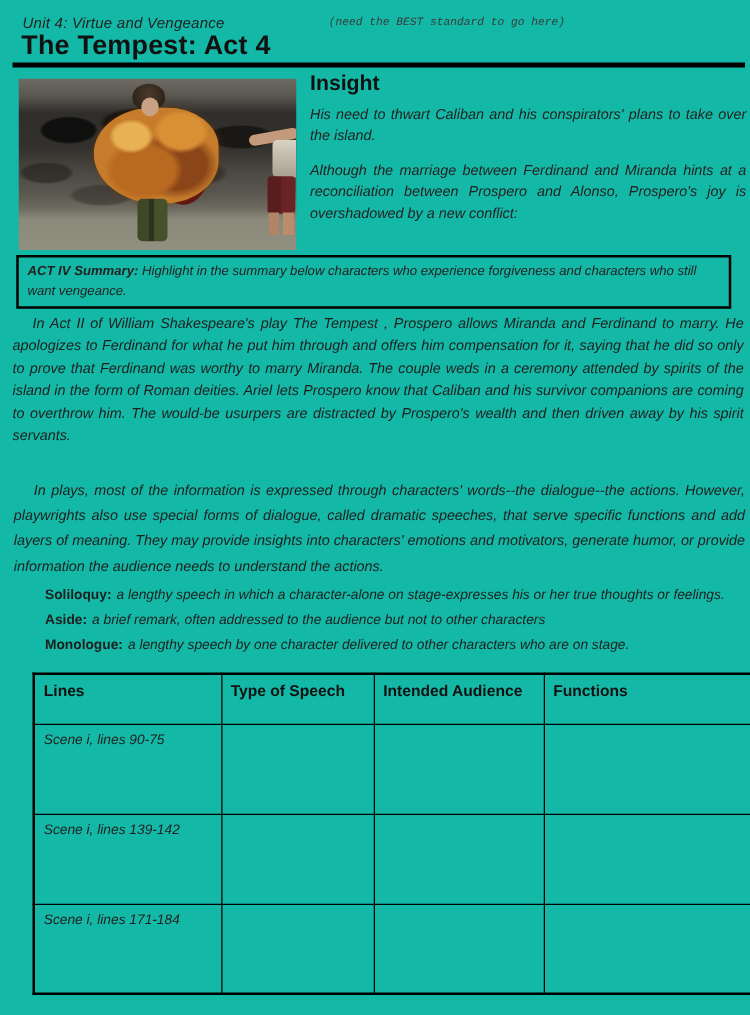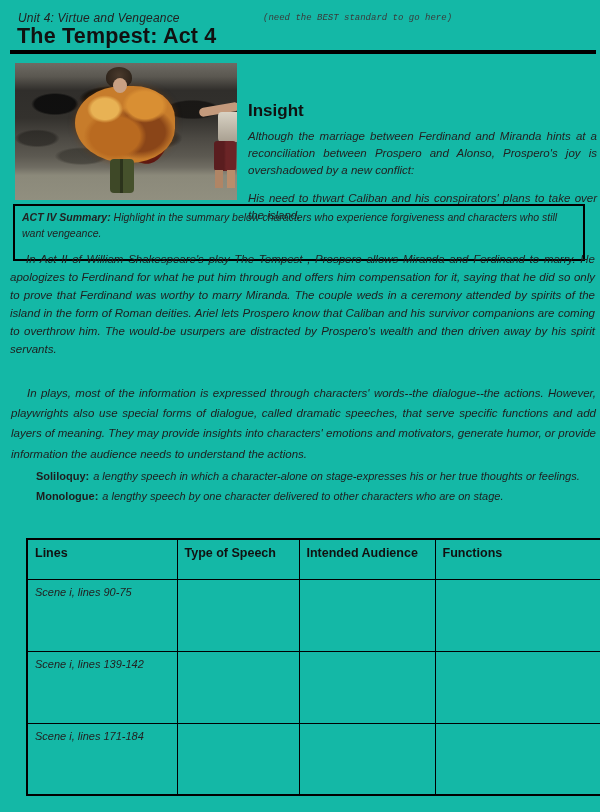--- a/index.html
+++ b/index.html
@@ -65,30 +65,30 @@
   .actor2-torso { right:0;  top:36%; width:19px; height:30px; border-radius:4px 0 0 4px;
                   background:linear-gradient(180deg,#d8d2c4,#a89f90); }
   .actor2-legs  { right:1px; top:57%; width:22px; height:30px;
                   background:linear-gradient(90deg,#5a1d1f 0 45%, #6b2426 55% 100%);
                   border-radius:3px; }
   .actor2-shins { right:2px; top:78%; width:20px; height:18px;
                   background:linear-gradient(90deg,#b08565 0 40%, transparent 40% 58%, #b98d6b 58% 100%); }
 
   
   .insight { position:absolute; left:248px; top:57px; width:349px; }
-  .insight-heading { font-size:17px; font-weight:700; color:#111; margin-bottom:7px;margin-top:44px; }
+  .insight-heading { font-size:17px; font-weight:700; color:#111; margin-bottom:7px; }
   .insight p {
     font-size:11.5px; font-style:italic; line-height:1.47;
     text-align:justify; margin-bottom:11px; color:#222;
   }
 
   
   .summary-box {
     position:absolute; left:13px; top:204px; width:572px;
-    border:2px solid #000; padding:4px 7px 17px 7px;
+    border:2px solid #000; padding:4px 7px 3px 7px;
     font-size:10.5px; font-style:italic; line-height:1.5; color:#222;
   }
   .summary-box b { font-weight:700; }
 
   
   .summary-para {
     position:absolute; left:10px; top:251px; width:585px;
     font-size:11.5px; font-style:italic; line-height:17.9px;
     text-align:justify; text-indent:16px; color:#1e1e1e;
   }
@@ -138,35 +138,38 @@
     <div class="ariel-face"></div>
     <div class="ariel-legs"></div>
     <div class="actor2-arm"></div>
     <div class="actor2-torso"></div>
     <div class="actor2-legs"></div>
     <div class="actor2-shins"></div>
   </div>
 
   <div class="insight">
     <div class="insight-heading">Insight</div>
+    <p>His need to thwart Caliban and his conspirators' plans to take over the island.</p>
     <p>Although the marriage between Ferdinand and Miranda hints at a reconciliation between Prospero and Alonso, Prospero's joy is overshadowed by a new conflict:</p>
-    <p>His need to thwart Caliban and his conspirators' plans to take over the island.</p>
   </div>
 
   <div class="summary-box">
     <b>ACT IV Summary:</b><span> Highlight in the summary below characters who experience forgiveness and characters who still want vengeance.</span>
   </div>
 
   <div class="summary-para">In Act II of William Shakespeare's play The Tempest , Prospero allows Miranda and Ferdinand to marry. He apologizes to Ferdinand for what he put him through and offers him compensation for it, saying that he did so only to prove that Ferdinand was worthy to marry Miranda. The couple weds in a ceremony attended by spirits of the island in the form of Roman deities. Ariel lets Prospero know that Caliban and his survivor companions are coming to overthrow him. The would-be usurpers are distracted by Prospero's wealth and then driven away by his spirit servants.</div>
 
   <div class="conv-para">In plays, most of the information is expressed through characters' words--the dialogue--the actions. However, playwrights also use special forms of dialogue, called dramatic speeches, that serve specific functions and add layers of meaning. They may provide insights into characters' emotions and motivators, generate humor, or provide information the audience needs to understand the actions.</div>
 
   <div class="definitions">
     <div class="def-line">
       <span class="def-term">Soliloquy:</span><span class="def-text">a lengthy speech in which a character-alone on stage-expresses his or her true thoughts or feelings.</span>
+    </div>
+    <div class="def-line">
+      <span class="def-term">Aside:</span><span class="def-text">a brief remark, often addressed to the audience but not to other characters</span>
     </div>
     <div class="def-line">
       <span class="def-term">Monologue:</span><span class="def-text">a lengthy speech by one character delivered to other characters who are on stage.</span>
     </div>
   </div>
 
   <table class="speech-table">
     <colgroup>
       <col class="col-lines">
         <col class="col-type">

